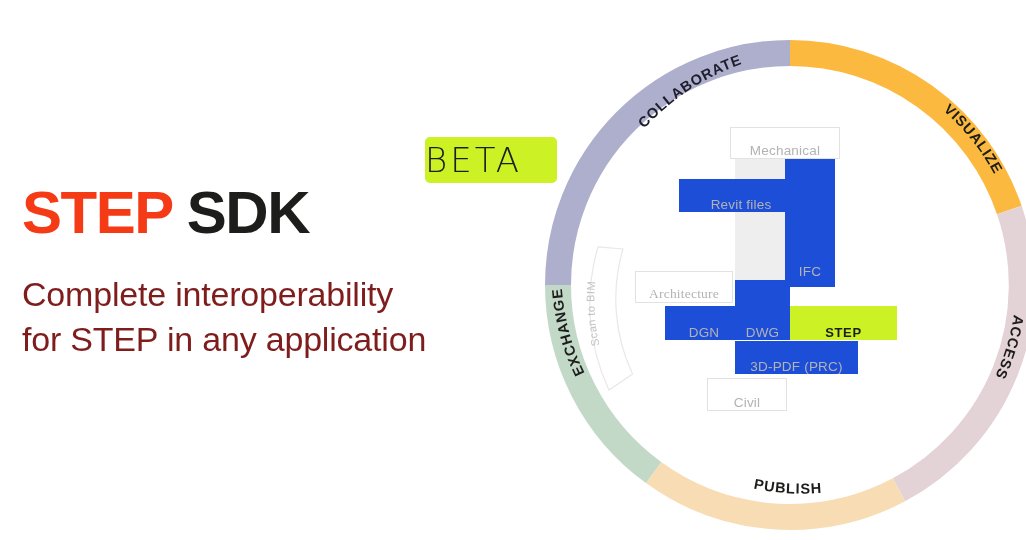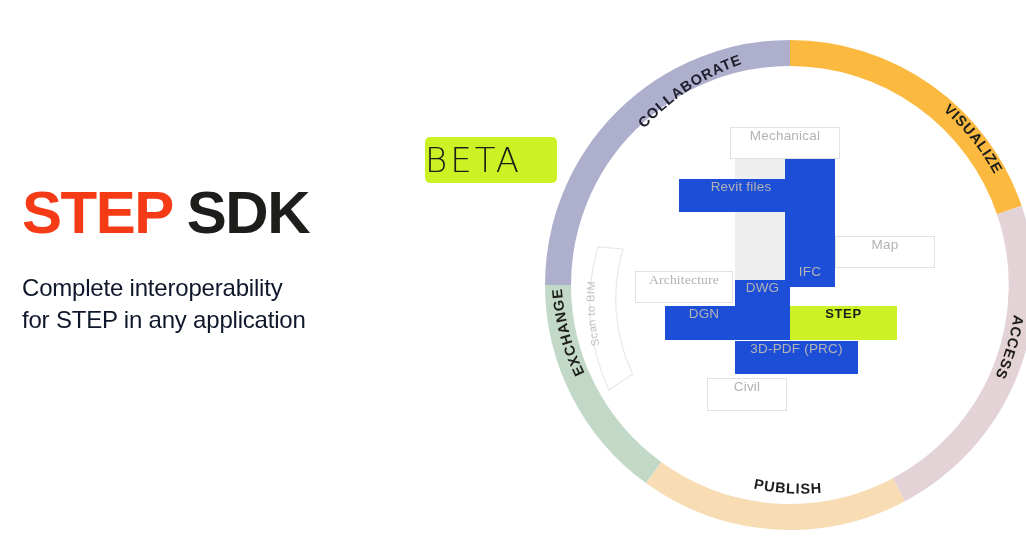--- a/index.html
+++ b/index.html
@@ -55,23 +55,23 @@
     line-height: 1;
     white-space: nowrap;
   }
   #product-title .word-step { color: #f53a16; }
   #product-title .word-sdk  { color: #1d1d1b; }
 
   #tagline {
     position: absolute;
     left: 22px;
     top: 272px;
-    font-size: 24px;
+    font-size: 34px;
     font-weight: 400;
-    color: #0f172a;
+    color: #7f1d1d;
     line-height: 1.32;
     letter-spacing: -0.2px;
   }
   #tagline .tagline-line { display: block; }
 
   
   #wheel-area {
     position: absolute;
     left: 545px;
     top: 0;
@@ -89,21 +89,21 @@
     position: absolute;
     left: 0;
     top: 0;
     width: 481px;
     height: 540px;
   }
   .tile {
     position: absolute;
     box-sizing: border-box;
     display: flex;
-    align-items: flex-start;
+    align-items: flex-end;
     justify-content: center;
     font-size: 13.5px;
     letter-spacing: 0.2px;
     white-space: nowrap;
   }
   .tile.filled {
     background: #1d4ed8;
     color: #b3b3b3;
   }
   .tile.outlined {
@@ -211,23 +211,20 @@
 
     <div class="tile filled" style="left:134px; top:179px; width:124px; height:33px;">
       <span>Revit files</span>
     </div>
 
     <div class="tile filled" style="left:240px; top:159px; width:50px; height:128px;
                                      align-items:flex-end; padding-bottom:8px;">
       <span>IFC</span>
     </div>
 
-    <div class="tile outlined" style="left:290px; top:236px; width:100px; height:32px;">
-      <span>Map</span>
-    </div>
 
     <div class="tile outlined" style="left:90px; top:271px; width:98px; height:32px;font-family:Liberation Serif, serif;">
       <span>Architecture</span>
     </div>
 
 
     <div class="tile filled" style="left:120px; top:306px; width:78px; height:34px;">
       <span>DGN</span>
     </div>
 

